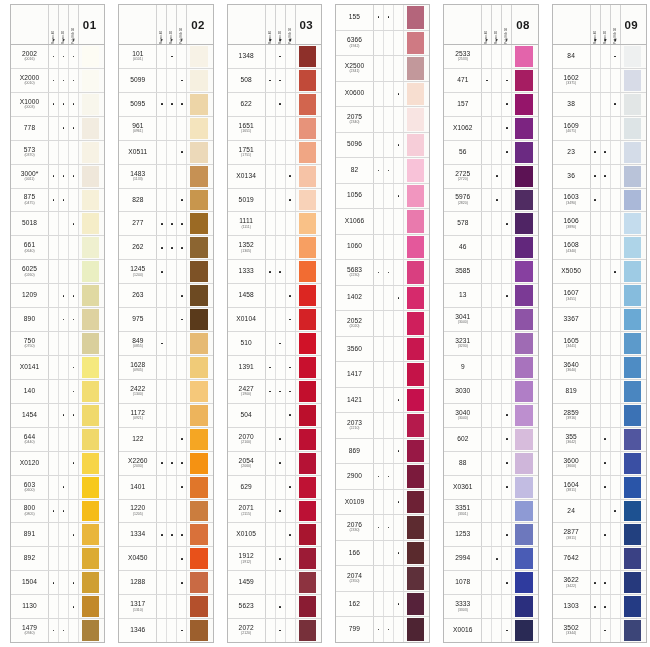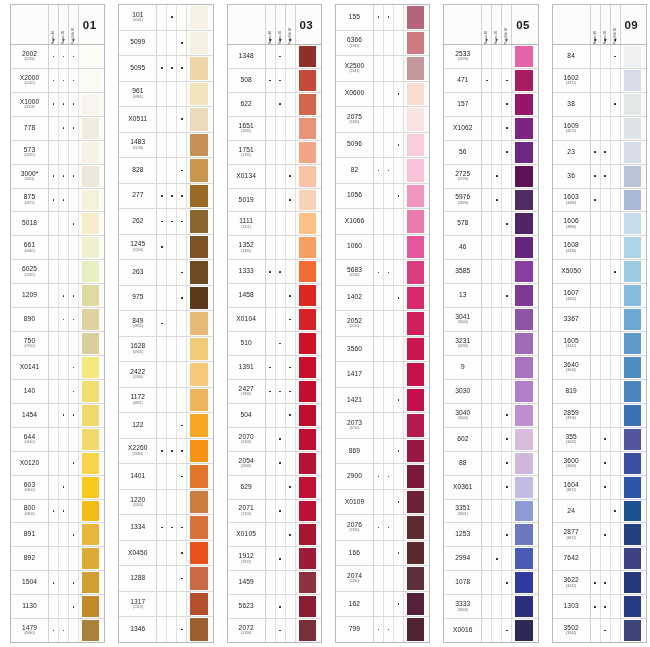--- a/index.html
+++ b/index.html
@@ -587,20 +587,39 @@
             </div>
             <div class="dotcol"></div>
           </div>
           <div class="cell-swatchwrap">
             <div class="swatch" style="background: rgb(169, 129, 59);"></div>
           </div>
         </div>
       </div>
     </div>
     <div class="panel">
+      <div class="panel-head">
+        <div class="head-codecell"></div>
+        <div class="head-vlabels">
+          <div class="vlab">
+            <span class="vtxt">Rayon 40</span>
+            <span class="vdot"></span>
+          </div>
+          <div class="vlab">
+            <span class="vtxt">Rayon 30</span>
+            <span class="vdot"></span>
+          </div>
+          <div class="vlab">
+            <span class="vtxt">Poly/Silk 50</span>
+            <span class="vdot"></span>
+          </div>
+        </div>
+        <div class="head-num">02</div>
+        <div class="head-swatchpad"></div>
+      </div>
       <div class="panel-body">
         <div class="row">
           <div class="cell-code">
             <div class="code-main">101</div>
             <div class="code-sub">(0101)</div>
           </div>
           <div class="cell-dots">
             <div class="dotcol"></div>
             <div class="dotcol">
               <span class="dot"></span>
@@ -1786,21 +1805,21 @@
           </div>
           <div class="vlab">
             <span class="vtxt">Rayon 30</span>
             <span class="vdot"></span>
           </div>
           <div class="vlab">
             <span class="vtxt">Poly/Silk 50</span>
             <span class="vdot"></span>
           </div>
         </div>
-        <div class="head-num">05</div>
+        <div class="head-num">08</div>
         <div class="head-swatchpad"></div>
       </div>
       <div class="panel-body">
         <div class="row">
           <div class="cell-code">
             <div class="code-main">2533</div>
             <div class="code-sub">(2533)</div>
           </div>
           <div class="cell-dots">
             <div class="dotcol"></div>

